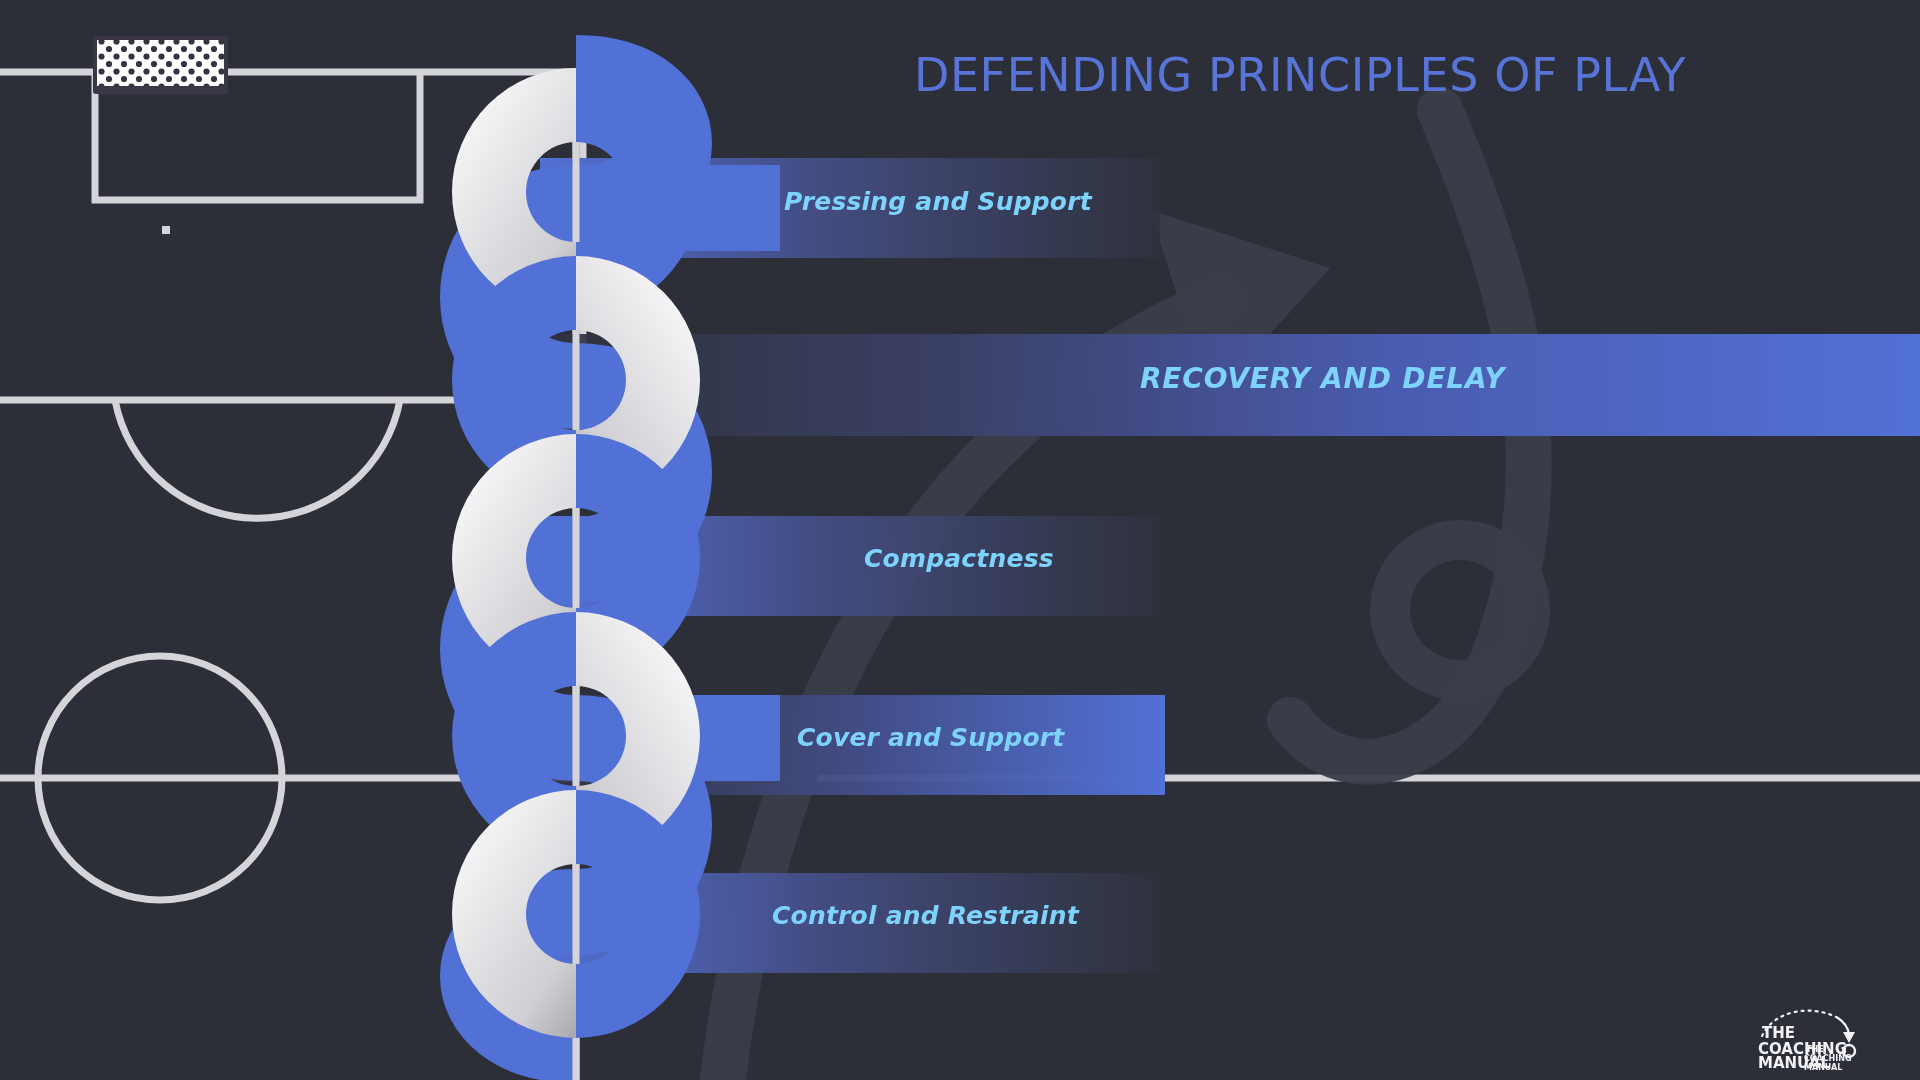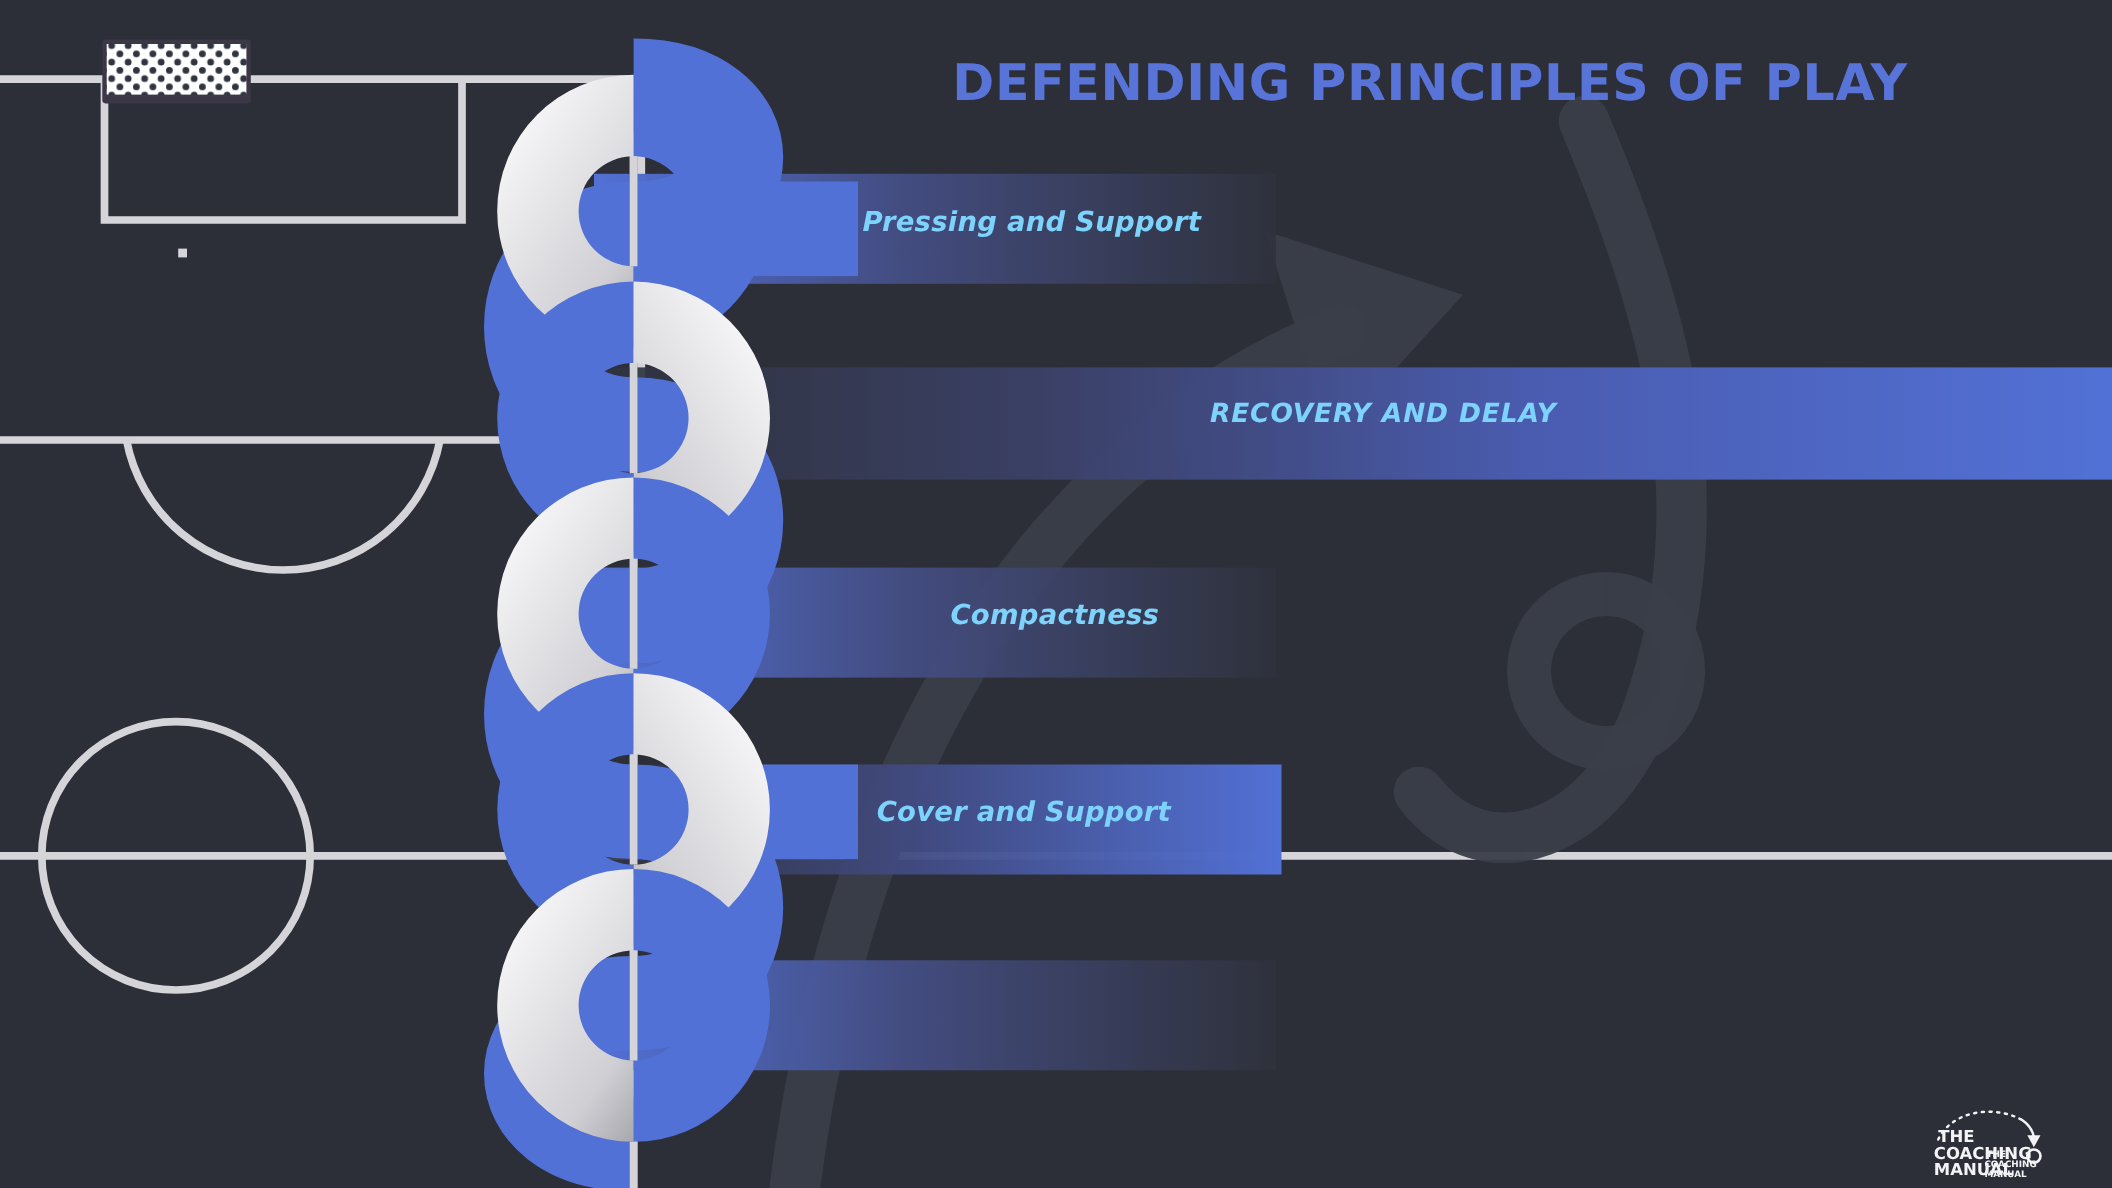--- a/index.html
+++ b/index.html
@@ -20,39 +20,39 @@
   #text-layer   { z-index:6; }
   #logo-layer   { z-index:7; }
 
   
   #page-title {
     position:absolute;
     left:840px; top:48px;
     width:920px;
     text-align:center;
     font-size:46px;
-    font-weight:bold;
+    font-weight:normal;
     letter-spacing:0.6px;
     color:#5874d8;
     font-family:"DejaVu Sans", sans-serif;
     white-space:nowrap;
   }
 
   
   .bar-label {
     position:absolute;
     color:#7dd3fc;
     font-weight:bold;
     font-style:italic;
     font-family:"DejaVu Sans", sans-serif;
     white-space:nowrap;
     letter-spacing:0.2px;
   }
   .bar-label.normal   { font-size:25px; }
-  .bar-label.featured { font-size:24px; letter-spacing:0.8px; }
+  .bar-label.featured { font-size:28px; letter-spacing:0.8px;margin-left:40px; }
 
   #label-0 { left:784px;  top:187px; }
   #label-1 { left:1100px; top:362px; }
   #label-2 { left:864px;  top:544px; }
   #label-3 { left:797px;  top:723px; }
   #label-4 { left:772px;  top:901px; }
 
   
   #logo-layer { pointer-events:none; }
   .logo-wrap { position:absolute; right:22px; bottom:4px; width:150px; height:80px; }
@@ -237,20 +237,21 @@
     <div id="page-title">DEFENDING PRINCIPLES OF PLAY</div>
 
     <div class="bar-label normal" id="label-0">Pressing and Support</div>
 
     <div class="bar-label featured" id="label-1">RECOVERY AND DELAY</div>
 
     <div class="bar-label normal" id="label-2">Compactness</div>
 
     <div class="bar-label normal" id="label-3">Cover and Support</div>
 
+    <div class="bar-label normal" id="label-4">Control and Restraint</div>
   </div>
 
   <div class="layer" id="logo-layer">
     <div class="logo-wrap">
       <svg viewBox="0 0 150 80" width="150" height="80">
         <g fill="none" stroke="#f3f3f5" stroke-width="2.2" stroke-linecap="round">
           <path d="M14 40 C 26 14, 64 8, 90 22" stroke-dasharray="2 5"></path>
           <path d="M90 22 C 96 26, 100 32, 101 38"></path>
         </g>
         <path d="M95 36 L107 36 L101 47 Z" fill="#f3f3f5"></path>

